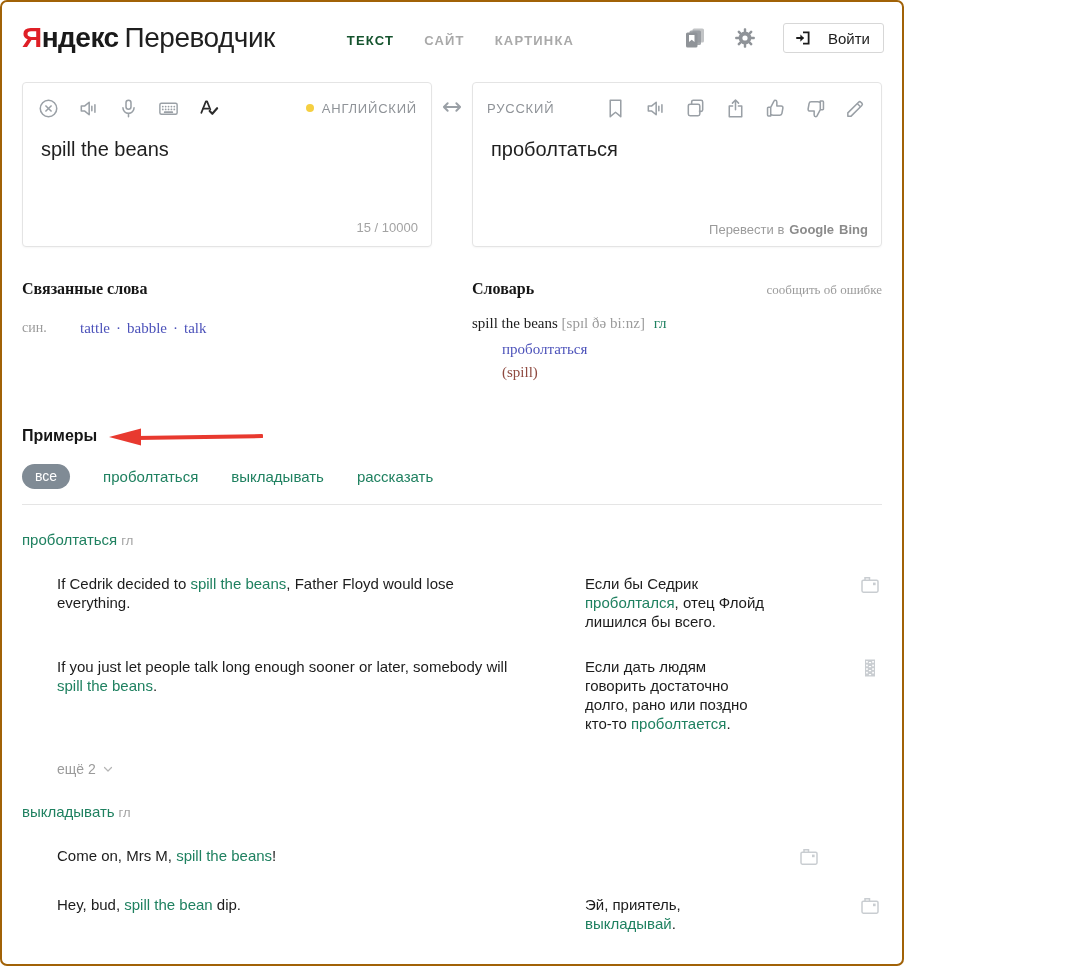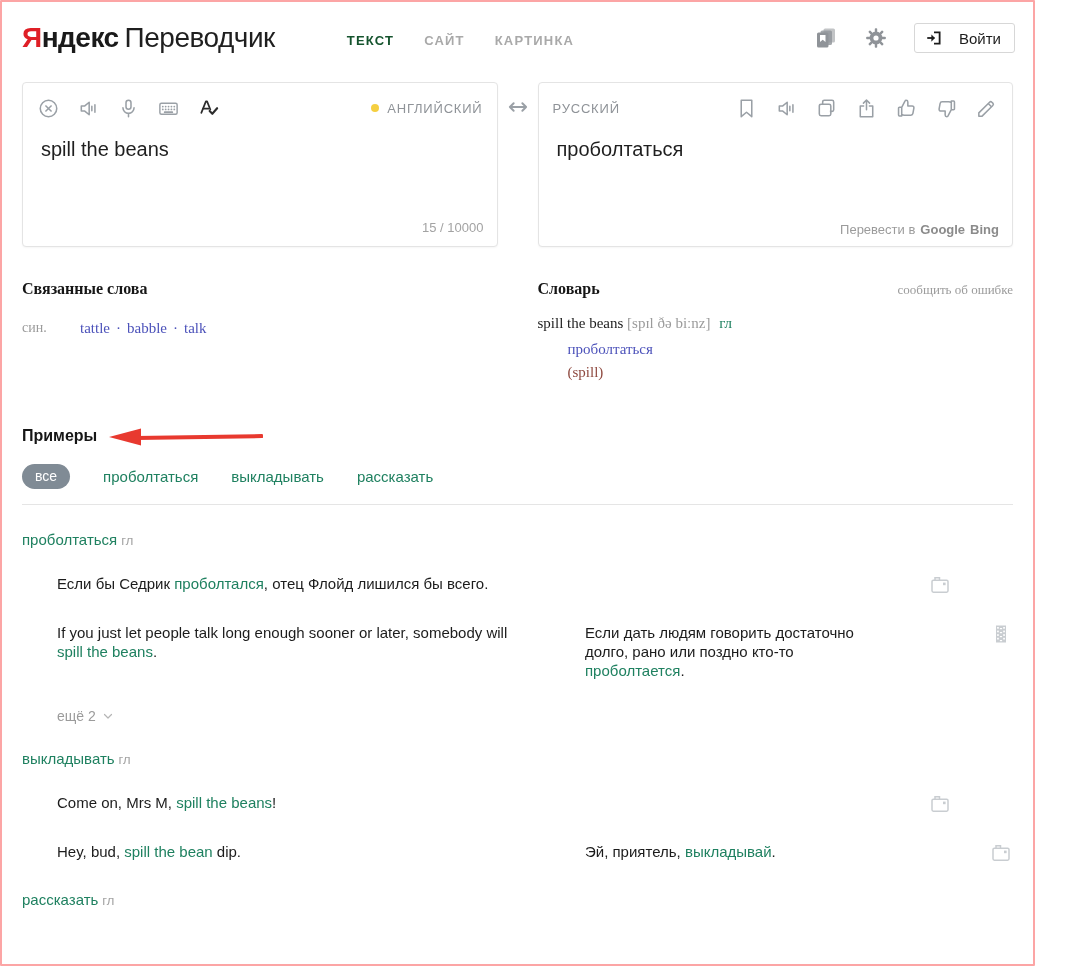--- a/index.html
+++ b/index.html
@@ -1,18 +1,18 @@
 <!DOCTYPE html>
 <html style="--red: #df1f26; --arrow-red: #e8392f; --green: #1f8160; --indigo: #4c52ba; --maroon: #8f4a40; --yellow: #f5cf41; --pill: #808b95;"><head>
 <meta charset="utf-8">
 <style>
   * { margin:0; padding:0; box-sizing:border-box; }
   html,body { background:#fff; }
   body { font-family:"Liberation Sans","DejaVu Sans",sans-serif; color:#222; }
-  .page { width:1035px; height:966px; border:2px solid #fca5a5; border-radius:1px;
+  .page { width:904px; height:966px; border:2px solid #a16207; border-radius:7px;
           background:#fff; overflow:hidden; position:relative; }
 
   
   .header { display:flex; align-items:center; padding:16px 18px 6px 20px; height:62px; }
   .logo { font-size:28px; letter-spacing:-0.5px; white-space:nowrap; }
   .logo .ya { color:var(--red); font-weight:700; }
   .logo .ndeks { color:#1a1a1a; font-weight:700; }
   .logo .product { color:#1f1f1f; font-weight:300; margin-left:6px; }
   .tabs { display:flex; gap:30px; margin-left:72px; margin-top:4px; }
   .tab { font-size:13px; font-weight:700; letter-spacing:1.2px; color:#a9a9a9; cursor:pointer; }
@@ -245,20 +245,21 @@
     <div class="chips" id="filters">
         <span class="chip-pill">все</span>
         <span class="chip-link">проболтаться</span>
         <span class="chip-link">выкладывать</span>
         <span class="chip-link">рассказать</span>
       </div>
     <hr class="ex-divider">
     <div id="groups">
         <div class="group-head"><span class="group-word">проболтаться</span><span class="group-pos">гл</span></div>
         <div class="ex-row">
+          <div class="ex-en">If Cedrik decided to <span class="hl">spill the beans</span>, Father Floyd would lose everything.</div>
           <div class="ex-ru">Если бы Седрик <span class="hl">проболтался</span>, отец Флойд лишился бы всего.</div>
           <svg class="ex-icon" viewBox="0 0 24 24" fill="none" stroke="currentColor" stroke-width="1.5">
             <rect x="4" y="7.2" width="16" height="12" rx="1.4"></rect>
             <path d="M7 7V4.8h4.5V7"></path>
             <rect x="15" y="9.6" width="2.6" height="2.6" fill="currentColor" stroke="none"></rect>
           </svg>
         </div>
         <div class="ex-row">
           <div class="ex-en">If you just let people talk long enough sooner or later, somebody will <span class="hl">spill the beans</span>.</div>
           <div class="ex-ru">Если дать людям говорить достаточно долго, рано или поздно кто-то <span class="hl">проболтается</span>.</div>

